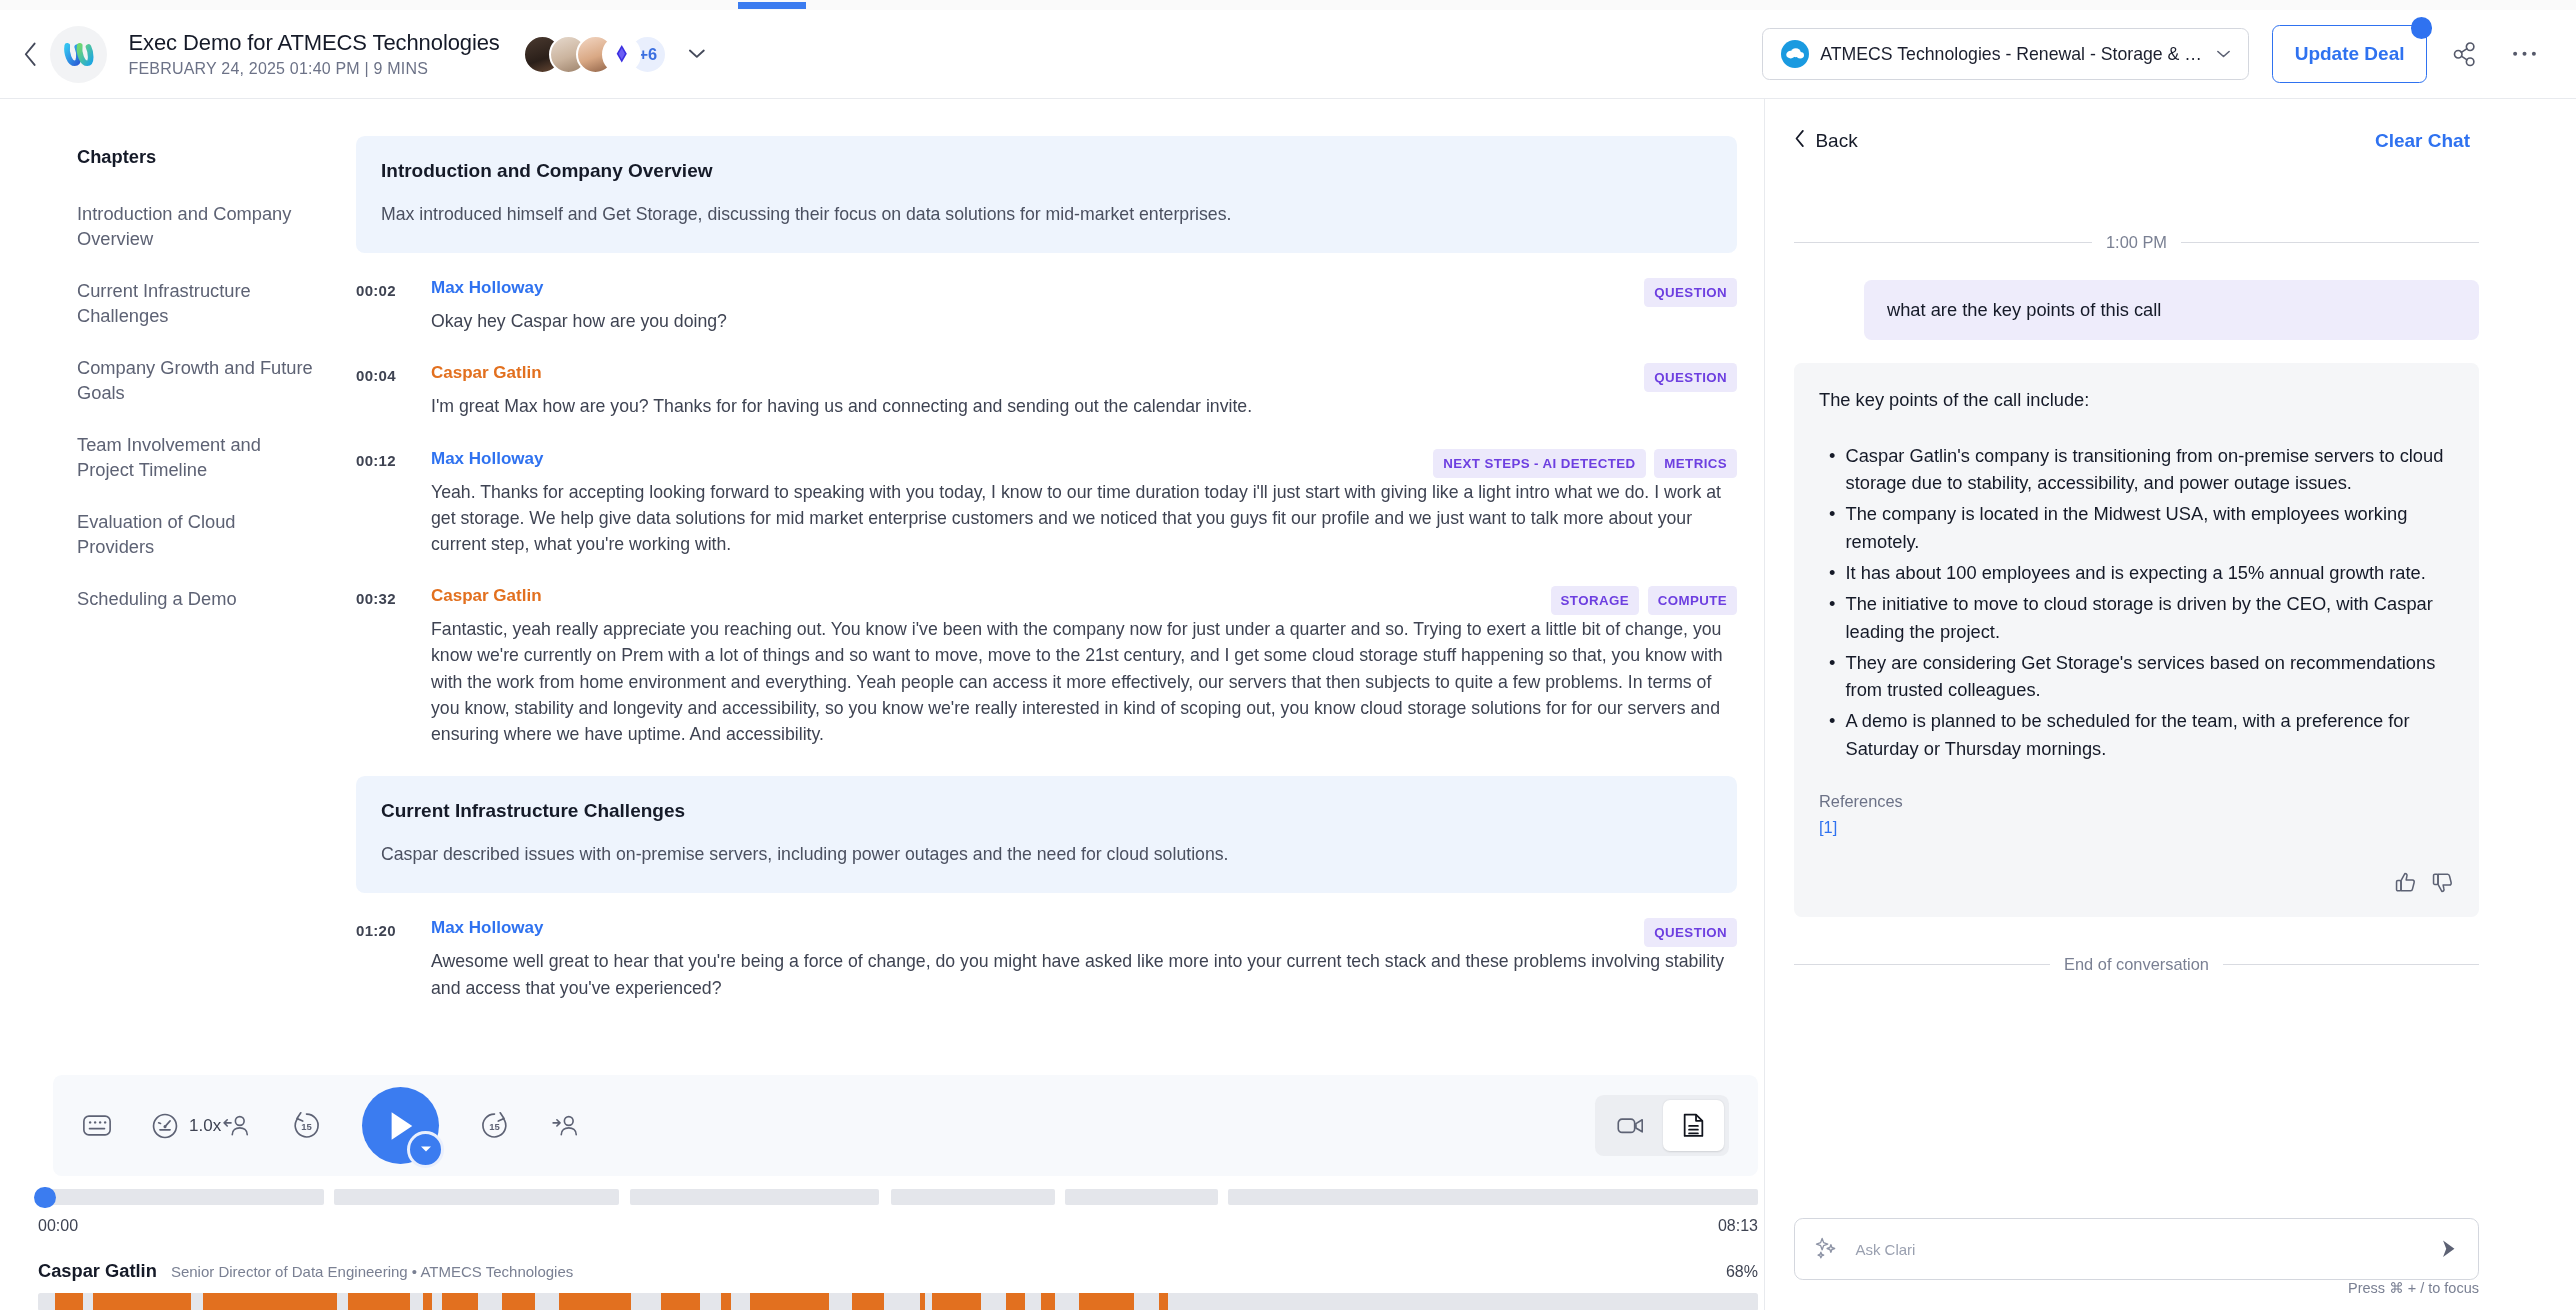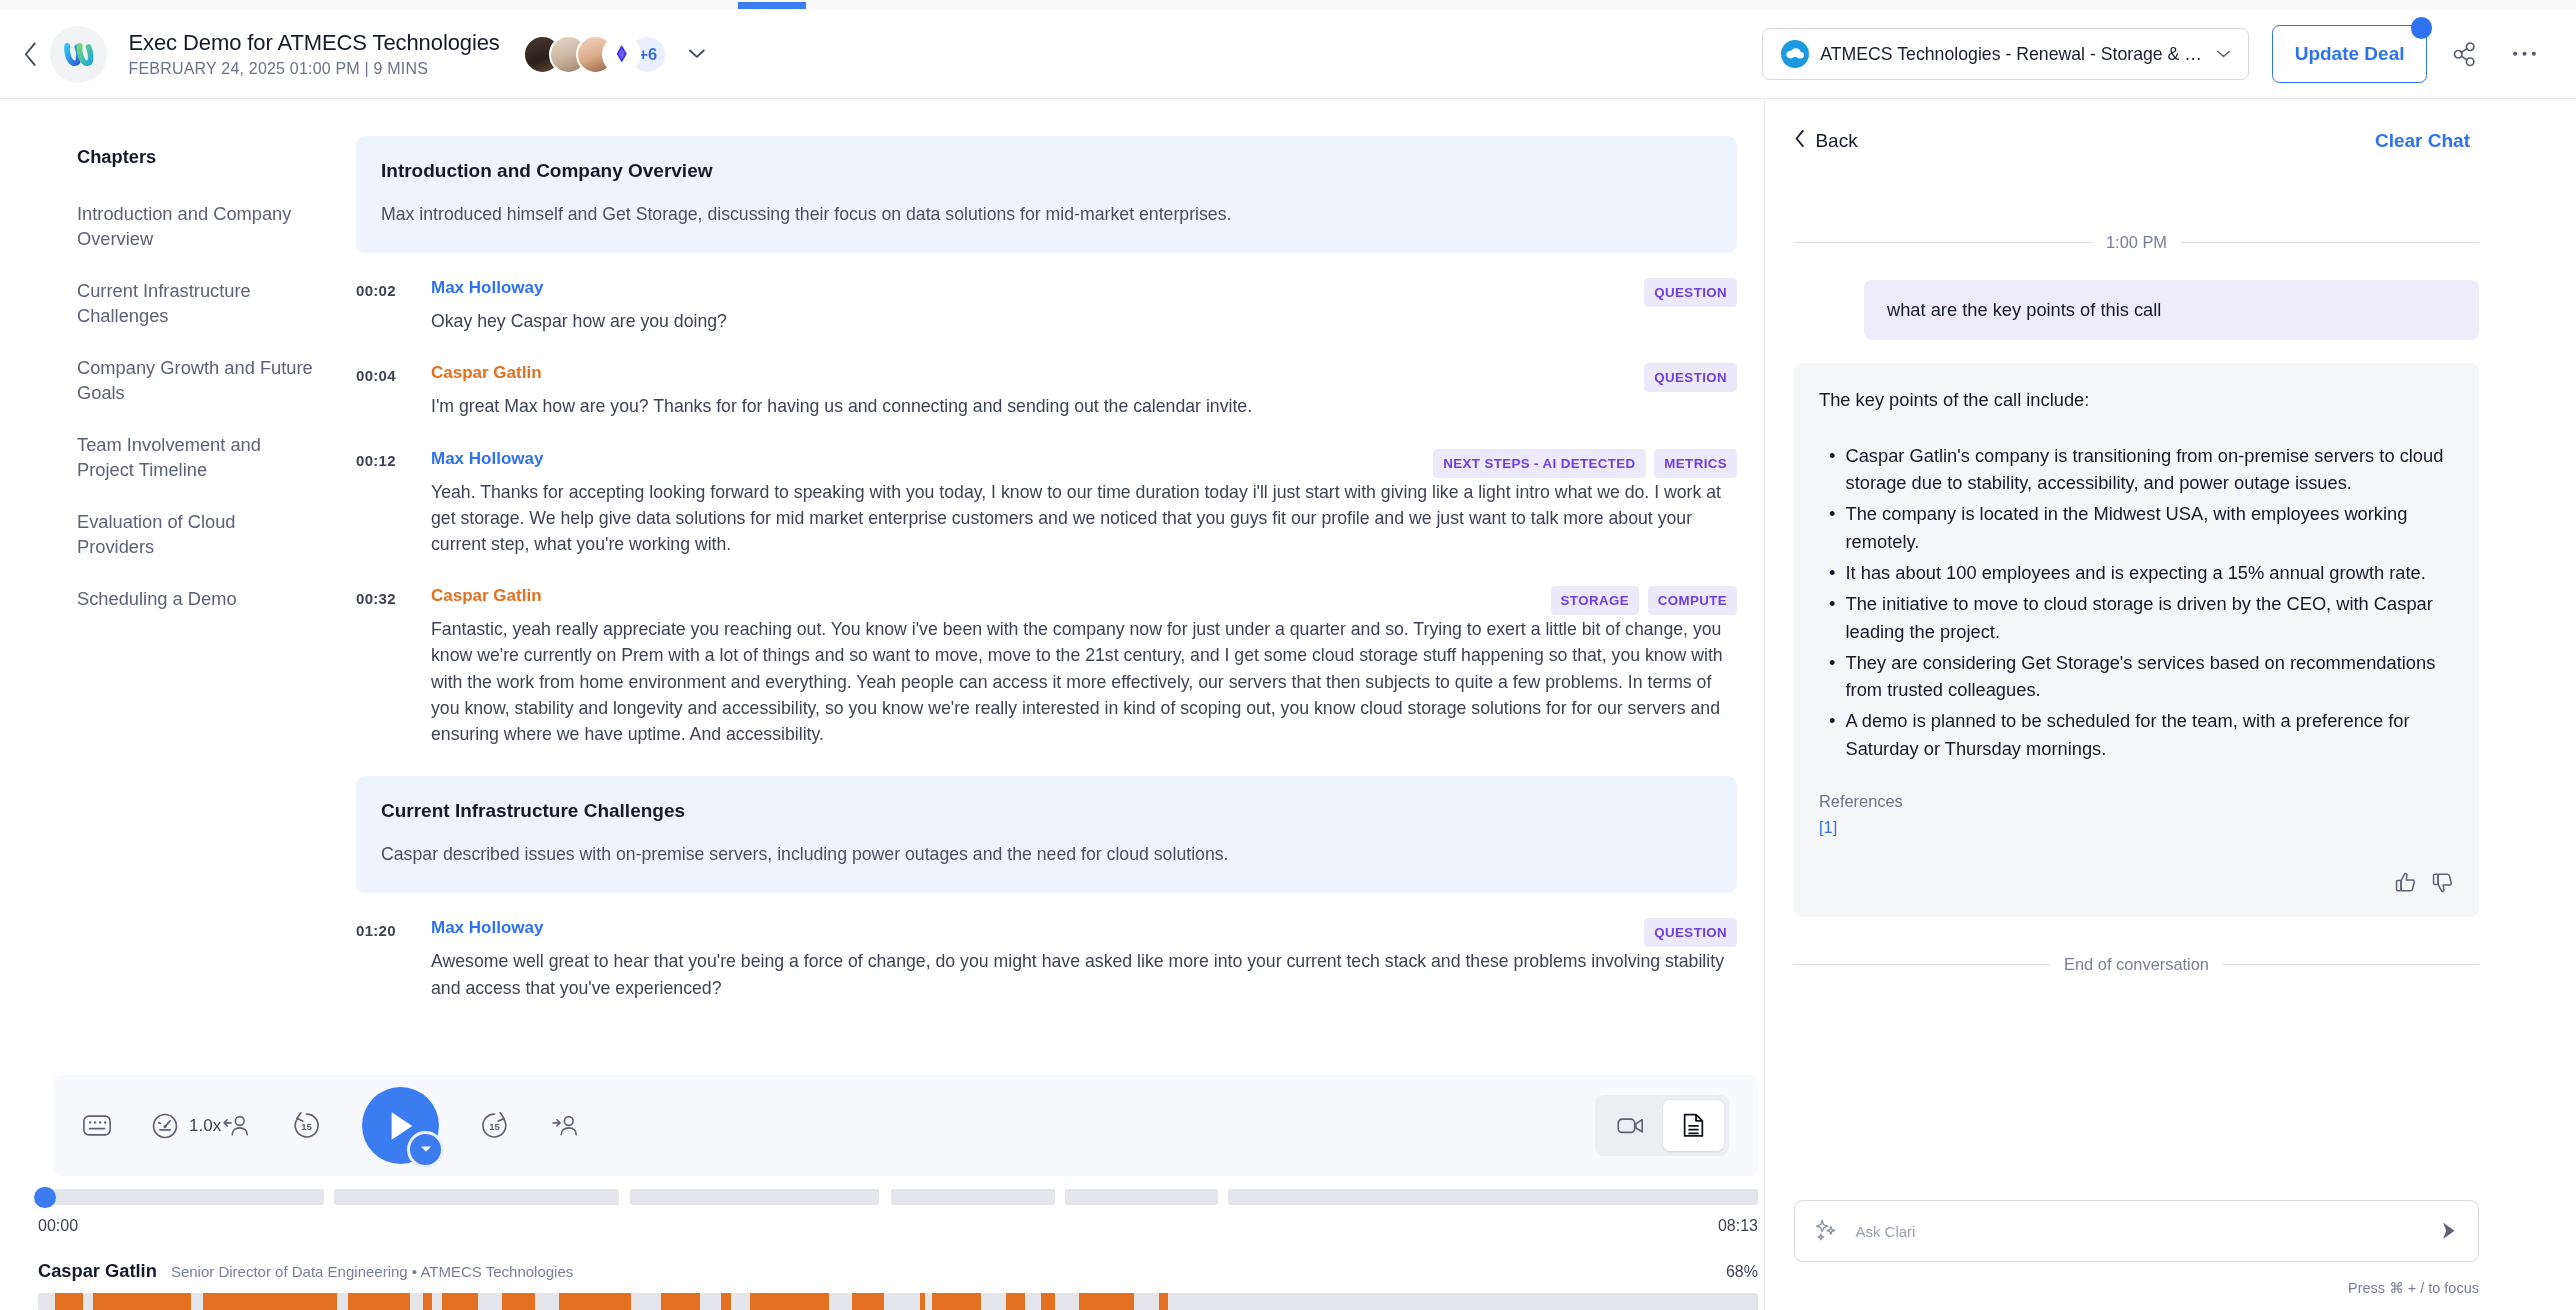--- a/index.html
+++ b/index.html
@@ -157,21 +157,21 @@
   .end-div .lbl { font-size:16.4px; color:#7a8093; }
 
   .rail-foot { position:absolute; bottom:0; left:0; width:743px; padding:0 29px 15px; }
   .ask-box {
     display:flex; align-items:center; gap:16.4px; height:62px;
     border:0.6px solid #d4d7de; border-radius:8.8px; background:#fff; padding:0 19px;
   }
   .ask-input { flex:1 1 auto; border:none; outline:none; font-size:15px; color:#151a28; background:transparent; font-family:"Liberation Sans", sans-serif; }
   .ask-input::placeholder { color:#9aa0b0; }
   .send-btn { cursor:pointer; color:#5d6274; display:flex; align-items:center; }
-  .foot-hint { text-align:right; font-size:14.5px; color:#7a8093; margin-top:18px; }
+  .foot-hint { text-align:right; font-size:14.5px; color:#7a8093; margin-top:0; }
 </style>
 </head>
 <body>
 
 <div class="topstrip">
   <div class="tab-indicator"></div>
 </div>
 
 <div class="header">
   <div class="back-chevron">
@@ -192,21 +192,21 @@
             <stop offset="100%" stop-color="#1fa7e0"></stop>
         </linearGradient>
       </defs>
       <path d="M10 14 C8 26, 14 42, 22 42 C30 42, 30 26, 26 16" stroke="url(#wg1)" stroke-width="9" fill="none" stroke-linecap="round"></path>
       <path d="M30 14 C28 26, 34 42, 42 42 C50 42, 48 24, 44 16" stroke="url(#wg2)" stroke-width="9" fill="none" stroke-linecap="round"></path>
     </svg>
   </div>
 
   <div class="title-block">
     <div class="meeting-title">Exec Demo for ATMECS Technologies</div>
-    <div class="meeting-sub">FEBRUARY 24, 2025 01:00 PM | 9 MINS</div>
+    <div class="meeting-sub">FEBRUARY 24, 2025 01:40 PM | 9 MINS</div>
   </div>
 
   <div class="avatars">
     <div class="av av1"></div>
     <div class="av av2"></div>
     <div class="av av3"></div>
     <div class="av av4">
       <svg width="21.5" height="21.5" viewBox="0 0 34 34">
           <path d="M17 3 L25 17 L17 31 L9 17 Z" fill="#3b2fe0"></path>
           <path d="M17 8 L22 17 L17 26 L12 17 Z" fill="#6b5ef5"></path>

